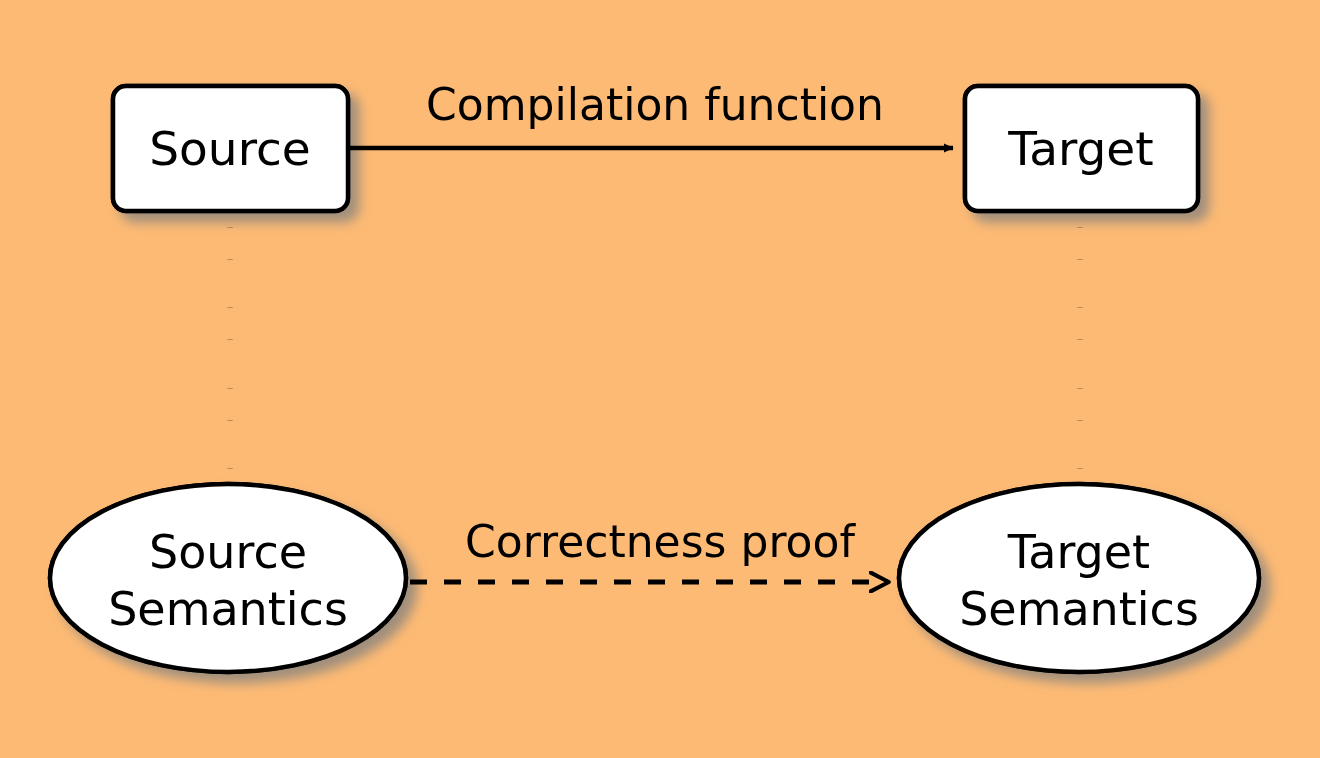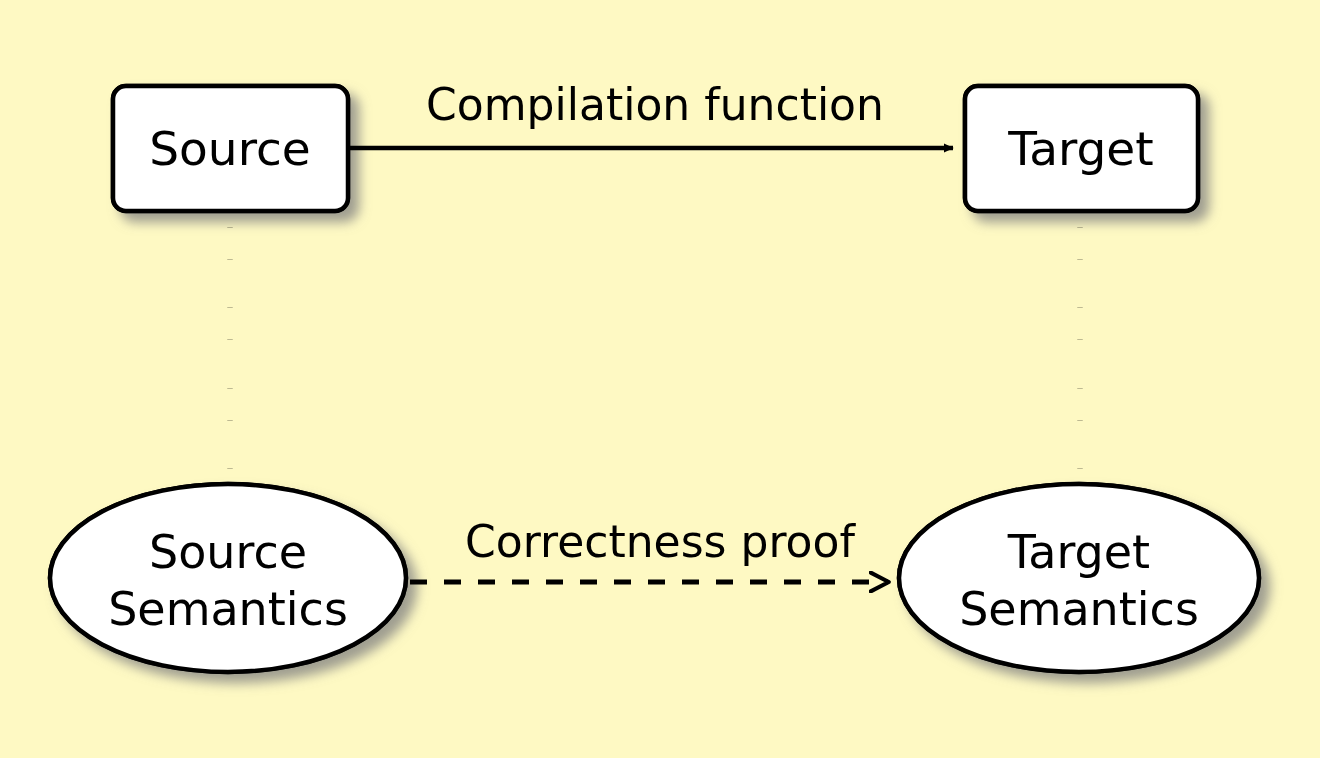--- a/index.html
+++ b/index.html
@@ -7,21 +7,21 @@
     padding: 0;
     background: #ffffff;
   }
   body {
     font-family: "DejaVu Sans", sans-serif;
   }
   #canvas {
     position: relative;
     width: 1320px;
     height: 758px;
-    background: #fef9c3;
+    background: #fdba74;
     overflow: hidden;
   }
   #canvas svg {
     position: absolute;
     left: 0;
     top: 0;
   }
   .node-label {
     font-family: "DejaVu Sans", sans-serif;
     font-weight: 400;

